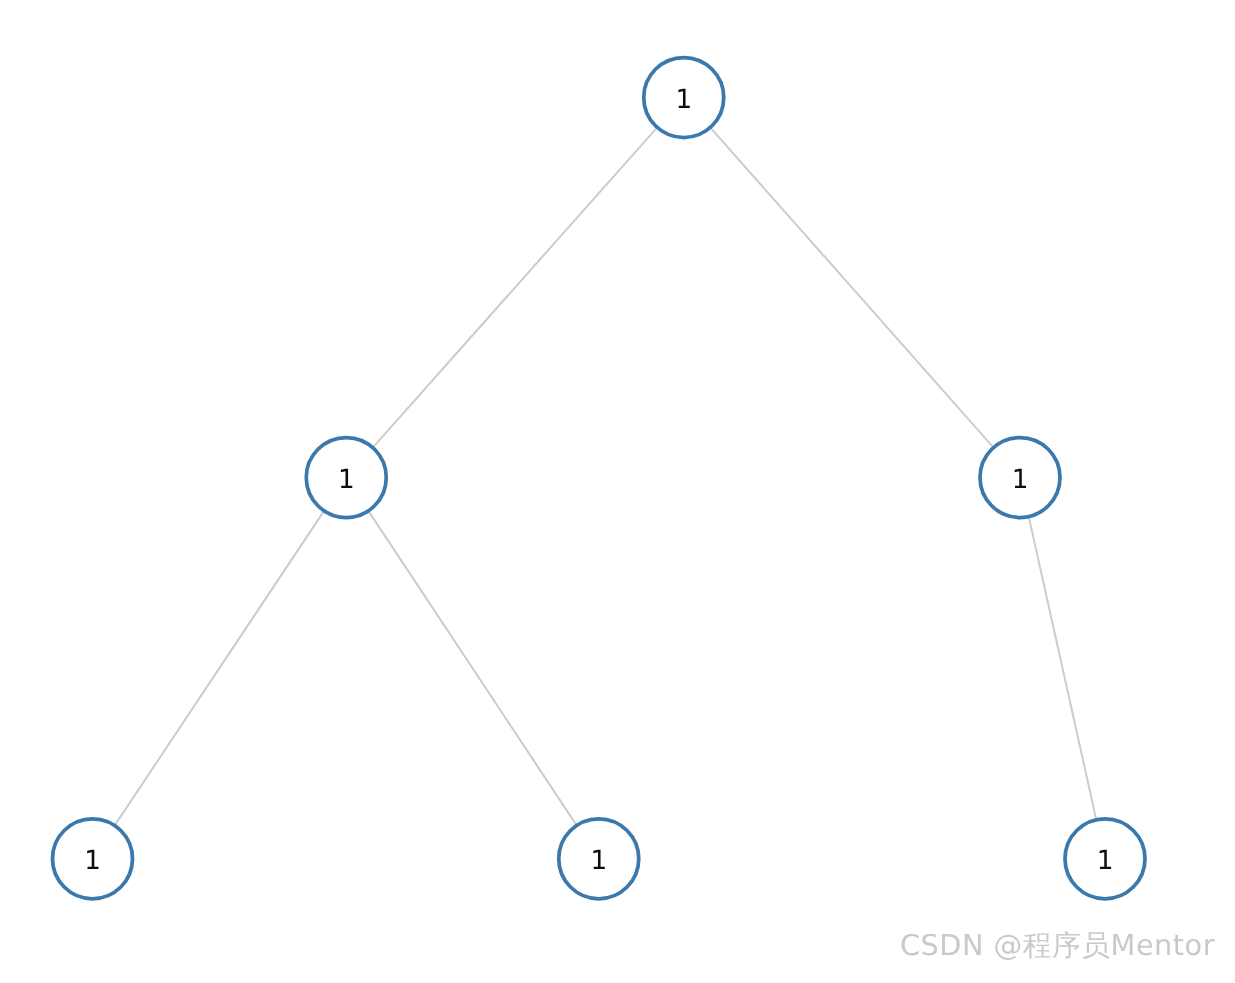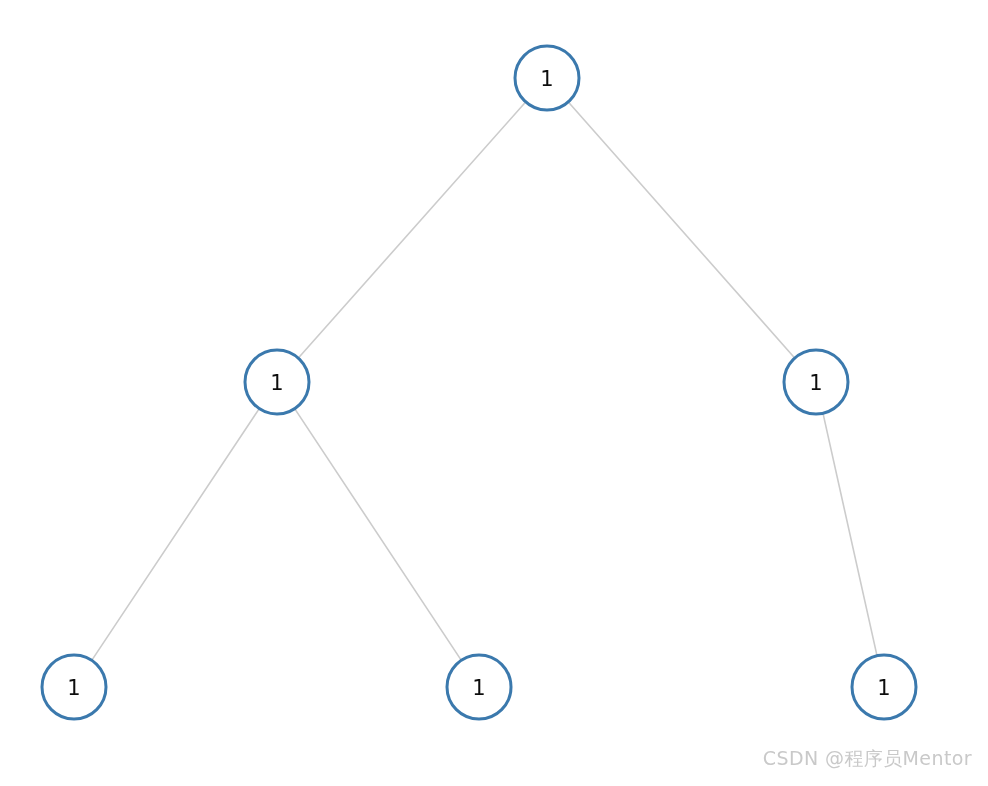--- a/index.html
+++ b/index.html
@@ -43,21 +43,21 @@
     text-anchor: middle;
     dominant-baseline: central;
     user-select: none;
   }
   #watermark {
     position: absolute;
     right: 16px;
     bottom: 14px;
     color: #c9c9c9;
     font-family: "DejaVu Sans", "Liberation Sans", sans-serif;
-    font-size: 19px;
+    font-size: 23px;
     letter-spacing: 0.4px;
     white-space: nowrap;
     user-select: none;
   }
 </style>
 </head>
 <body>
 
 <div id="canvas">
   <svg id="tree-svg" viewBox="0 0 988 786" xmlns="http://www.w3.org/2000/svg">

